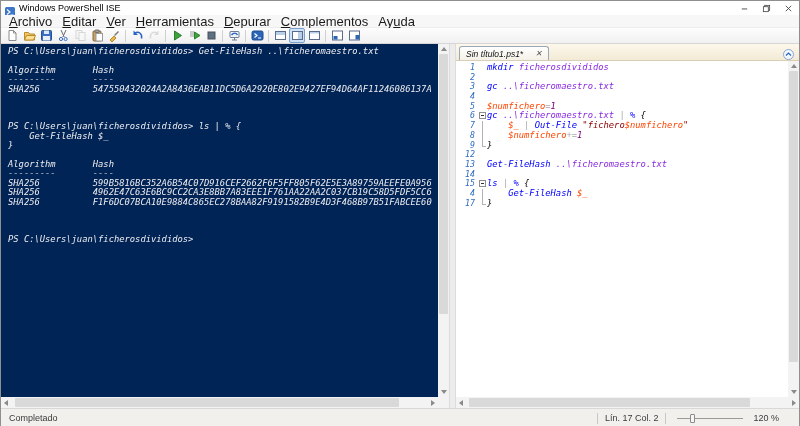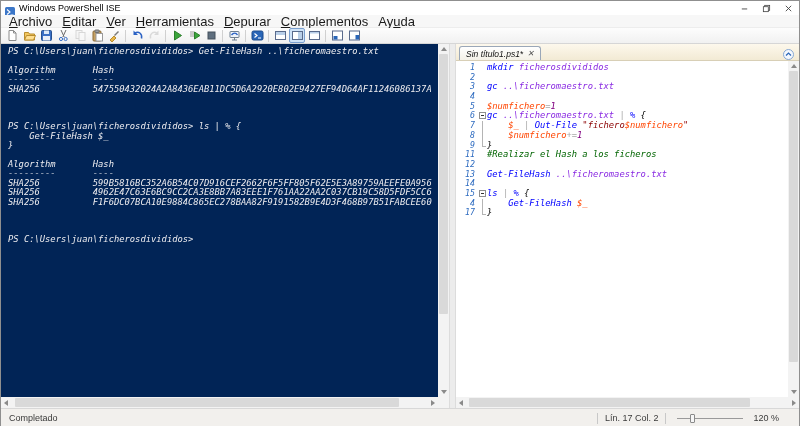--- a/index.html
+++ b/index.html
@@ -50,21 +50,21 @@
   .vthumb { position: absolute; left: 1px; right: 1px; background: #d9d9d9; border-radius: 1px; }
 
   .splitter { width: 7px; background: #ececec; border-left: 1px solid #dcdcdc;
     border-right: 1px solid #dcdcdc; cursor: col-resize; flex: 0 0 auto; }
 
   
   .editor { flex: 1; display: flex; flex-direction: column; min-width: 0; }
   .tabbar { height: 17px; background: linear-gradient(#fdf8ec,#f2ead4);
     border-bottom: 1px solid #d8cfb6; display: flex; align-items: flex-end;
     position: relative; flex: 0 0 auto; }
-  .tab { margin-left: 3px; height: 14px; display: flex; align-items: center; gap: 4px;
+  .tab { margin-left: 3px; height: 14px; display: flex; align-items: center; gap: 12px;
     background: linear-gradient(#ffffff,#f4f1e7); border: 1px solid #9aa7b8; border-bottom: none;
     border-radius: 3px 3px 0 0; padding: 0 6px; font-size: 8.5px; color: #111; }
   .tab-close { font-size: 8px; color: #555; line-height: 8px; }
   .collapse-btn { position: absolute; right: 5px; top: 2px; width: 11px; height: 11px; }
   .collapse-btn svg { width: 11px; height: 11px; }
 
   .editor-body { flex: 1; display: flex; background: #ffffff; min-height: 0; }
   .code-scroll { flex: 1; overflow: hidden; padding-top: 2px; }
   .ed-line { display: flex; height: 9.7px; line-height: 9.7px;
     font-family: "DejaVu Sans Mono", monospace; font-size: 8.8px; white-space: pre; }
@@ -335,21 +335,20 @@
         <div class="code-scroll" id="code-lines">
             <div class="ed-line"><span class="gut">1</span><span class="fold"></span><span class="code"><span class="tk-cmd">mkdir</span><span class="tk-pln"> </span><span class="tk-arg">ficherosdivididos</span></span></div>
             <div class="ed-line"><span class="gut">2</span><span class="fold"></span><span class="code"></span></div>
             <div class="ed-line"><span class="gut">3</span><span class="fold"></span><span class="code"><span class="tk-cmd">gc</span><span class="tk-pln"> </span><span class="tk-arg">..\ficheromaestro.txt</span></span></div>
             <div class="ed-line"><span class="gut">4</span><span class="fold"></span><span class="code"></span></div>
             <div class="ed-line"><span class="gut">5</span><span class="fold"></span><span class="code"><span class="tk-var">$numfichero</span><span class="tk-op">=</span><span class="tk-num">1</span></span></div>
             <div class="ed-line"><span class="gut">6</span><span class="fold"><span class="fbox"></span></span><span class="code"><span class="tk-cmd">gc</span><span class="tk-pln"> </span><span class="tk-arg">..\ficheromaestro.txt</span><span class="tk-pln"> </span><span class="tk-op">|</span><span class="tk-pln"> </span><span class="tk-cmd">%</span><span class="tk-pln"> {</span></span></div>
             <div class="ed-line"><span class="gut">7</span><span class="fold mid"></span><span class="code"><span class="tk-pln">    </span><span class="tk-var">$_</span><span class="tk-pln"> </span><span class="tk-op">|</span><span class="tk-pln"> </span><span class="tk-cmd">Out-File</span><span class="tk-pln"> </span><span class="tk-str">"fichero</span><span class="tk-var">$numfichero</span><span class="tk-str">"</span></span></div>
             <div class="ed-line"><span class="gut">8</span><span class="fold mid"></span><span class="code"><span class="tk-pln">    </span><span class="tk-var">$numfichero</span><span class="tk-op">+=</span><span class="tk-num">1</span></span></div>
             <div class="ed-line"><span class="gut">9</span><span class="fold end"></span><span class="code"><span class="tk-pln">}</span></span></div>
-            <div class="ed-line"><span class="gut">11</span><span class="fold"></span><span class="code"><span class="tk-com">#Realizar el Hash a los ficheros</span></span></div>
             <div class="ed-line"><span class="gut">12</span><span class="fold"></span><span class="code"></span></div>
             <div class="ed-line"><span class="gut">13</span><span class="fold"></span><span class="code"><span class="tk-cmd">Get-FileHash</span><span class="tk-pln"> </span><span class="tk-arg">..\ficheromaestro.txt</span></span></div>
             <div class="ed-line"><span class="gut">14</span><span class="fold"></span><span class="code"></span></div>
             <div class="ed-line"><span class="gut">15</span><span class="fold"><span class="fbox"></span></span><span class="code"><span class="tk-cmd">ls</span><span class="tk-pln"> </span><span class="tk-op">|</span><span class="tk-pln"> </span><span class="tk-cmd">%</span><span class="tk-pln"> {</span></span></div>
             <div class="ed-line"><span class="gut">4</span><span class="fold mid"></span><span class="code"><span class="tk-pln">    </span><span class="tk-cmd">Get-FileHash</span><span class="tk-pln"> </span><span class="tk-var">$_</span></span></div>
             <div class="ed-line"><span class="gut">17</span><span class="fold end"></span><span class="code"><span class="tk-pln">}</span></span></div>
           </div>
         <div class="vscroll">
           <span class="varrow">
               <span class="tri-up"></span>

